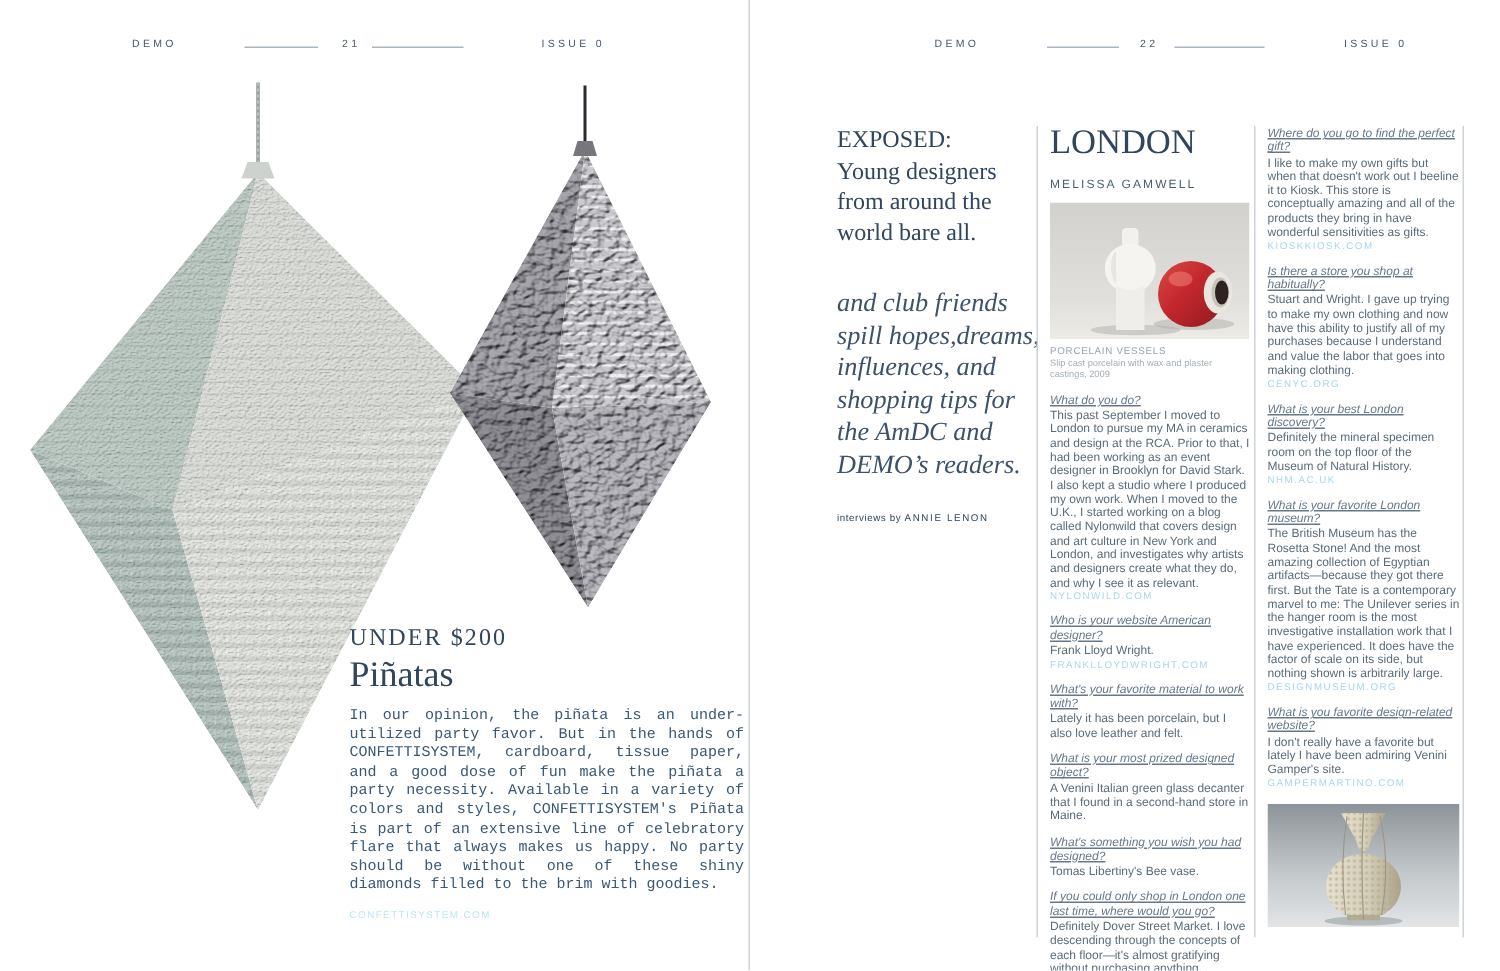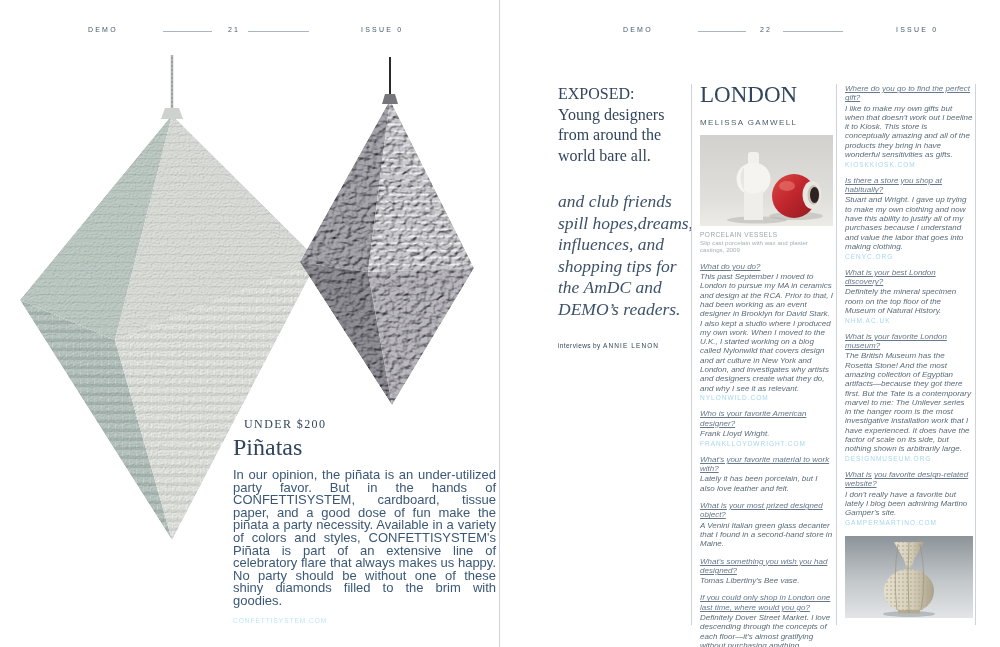--- a/index.html
+++ b/index.html
@@ -9,44 +9,44 @@
     -webkit-font-smoothing:antialiased;
   }
   
   .hdr{position:absolute;top:26px;font-size:7px;letter-spacing:2.2px;color:var(--header-text);}
   .hline{position:absolute;top:31px;height:1px;background:#a9b6bf;}
   
   .fold{position:absolute;left:499px;top:0;width:1px;height:647px;background:var(--rule);}
   .vrule{position:absolute;top:84px;height:541px;width:1px;background:var(--rule);}
   
   .article{position:absolute;left:233px;top:417px;width:263px;}
-  .kicker{font-family:"Liberation Serif",serif;font-size:12px;letter-spacing:1.4px;color:var(--ink);margin-left:11px;}
+  .kicker{font-family:"Liberation Serif",serif;font-size:16px;letter-spacing:1.4px;color:var(--ink);}
   .title{font-family:"Liberation Serif",serif;font-size:24px;margin-top:2px;color:var(--ink);}
-  .bodytext{font-family:Liberation Sans, sans-serif;font-size:13px;line-height:12.6px;text-align:justify;margin-top:8px;color:var(--ink-serif);}
+  .bodytext{font-family:Liberation Mono, monospace;font-size:10px;line-height:12.6px;text-align:justify;margin-top:8px;color:var(--ink-serif);}
   .link{font-size:6.5px;letter-spacing:1px;color:var(--link-pale);}
   .article .link{margin-top:9px;}
   .link.lite{color:var(--link-lite);}
   .link.bright{color:var(--link-bright);font-weight:bold;}
   
   .intro{position:absolute;left:558px;top:84px;width:134px;}
   .hl{font-family:"Liberation Serif",serif;font-size:16px;line-height:20.5px;color:var(--ink);white-space:nowrap;}
   .deck{margin-top:25px;}
   .dl{font-family:"Liberation Serif",serif;font-style:italic;font-size:17.5px;line-height:21.5px;color:var(--ink-serif2);white-space:nowrap;}
   .byline{margin-top:22px;font-size:6.5px;color:var(--ink);letter-spacing:0.4px;}
   .byline .name{letter-spacing:1.1px;}
   
   .col2{position:absolute;left:700px;top:82px;width:133px;}
   .city{font-family:"Liberation Serif",serif;font-size:23px;color:var(--ink);}
   .designer{font-size:8px;letter-spacing:1.4px;color:#4c5e6b;margin-top:10px;}
   .photo{margin-top:8px;width:133px;height:91px;display:block;}
   .cap-t{font-size:6.5px;letter-spacing:0.5px;color:var(--caption);margin-top:5px;}
   .cap-s{font-size:6.2px;line-height:7.4px;color:#a4b0b8;margin-top:1px;width:112px;}
   .qa{margin-top:8px;}
   .q{font-style:italic;font-size:8px;line-height:9.3px;color:var(--question);text-decoration:underline;}
-  .a{font-size:8px;line-height:9.3px;color:var(--answer);margin-top:1px;font-style:italic;}
+  .a{font-size:8px;line-height:9.3px;color:var(--answer);margin-top:1px;}
   .qa .link{display:block;margin-top:1.5px;}
   .col2 .qa:first-of-type{margin-top:11px;}
   
   .col3{position:absolute;left:845px;top:84px;width:128px;}
   .col3 .qa:first-child{margin-top:0;}
   .photo2{margin-top:10px;width:128px;height:82px;display:block;}
   
   .pinatas{position:absolute;left:0;top:0;width:500px;height:647px;}
 </style>
 </head>
@@ -205,21 +205,21 @@
 
       <div class="cap-t">PORCELAIN VESSELS</div>
       <div class="cap-s">Slip cast porcelain with wax and plaster castings, 2009</div>
 
       <div class="qa">
         <div class="q">What do you do?</div>
         <div class="a">This past September I moved to London to pursue my MA in ceramics and design at the RCA. Prior to that, I had been working as an event designer in Brooklyn for David Stark. I also kept a studio where I produced my own work. When I moved to the U.K., I started working on a blog called Nylonwild that covers design and art culture in New York and London, and investigates why artists and designers create what they do, and why I see it as relevant.</div>
         <div class="link lite">NYLONWILD.COM</div>
       </div>
       <div class="qa">
-        <div class="q">Who is your favorite American designer?</div>
+        <div class="q">Who is your website American designer?</div>
         <div class="a">Frank Lloyd Wright.</div>
         <div class="link lite">FRANKLLOYDWRIGHT.COM</div>
       </div>
       <div class="qa">
         <div class="q">What's your favorite material to work with?</div>
         <div class="a">Lately it has been porcelain, but I also love leather and felt.</div>
       </div>
       <div class="qa">
         <div class="q">What is your most prized designed object?</div>
         <div class="a">A Venini Italian green glass decanter that I found in a second-hand store in Maine.</div>
@@ -253,21 +253,21 @@
         <div class="a">Definitely the mineral specimen room on the top floor of the Museum of Natural History.</div>
         <div class="link lite">NHM.AC.UK</div>
       </div>
       <div class="qa">
         <div class="q">What is your favorite London museum?</div>
         <div class="a">The British Museum has the Rosetta Stone! And the most amazing collection of Egyptian artifacts—because they got there first. But the Tate is a contemporary marvel to me: The Unilever series in the hanger room is the most investigative installation work that I have experienced. It does have the factor of scale on its side, but nothing shown is arbitrarily large.</div>
         <div class="link lite">DESIGNMUSEUM.ORG</div>
       </div>
       <div class="qa">
         <div class="q">What is you favorite design-related website?</div>
-        <div class="a">I don't really have a favorite but lately I blog been admiring Martino Gamper's site.</div>
+        <div class="a">I don't really have a favorite but lately I have been admiring Venini Gamper's site.</div>
         <div class="link lite">GAMPERMARTINO.COM</div>
       </div>
 
       <svg class="photo2" viewBox="0 0 128 82" aria-hidden="true">
         <defs>
           <linearGradient id="bbg" x1="0" y1="0" x2="0" y2="1">
             <stop offset="0" stop-color="#8d9499"></stop>
               <stop offset="0.55" stop-color="#c2c7ca"></stop>
               <stop offset="1" stop-color="#e3e5e7"></stop>
           </linearGradient>

